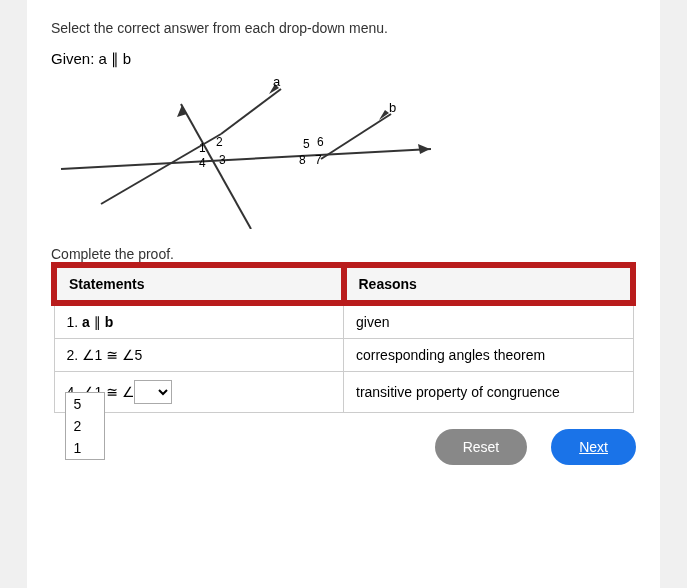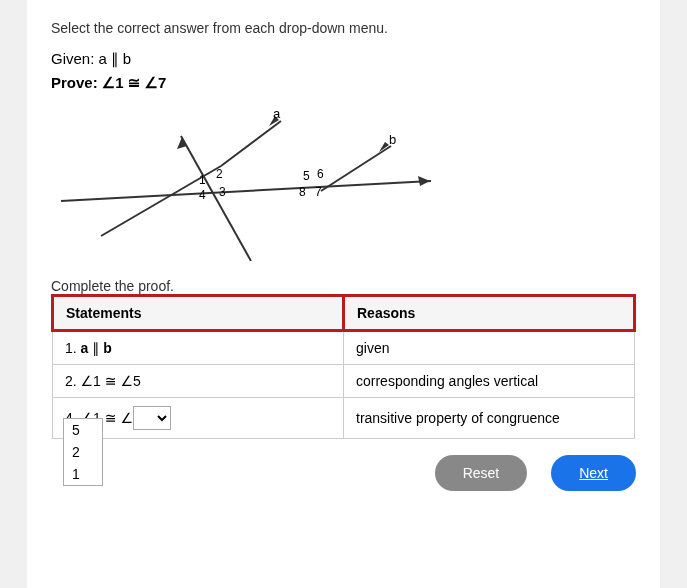--- a/index.html
+++ b/index.html
@@ -45,21 +45,21 @@
       margin-bottom: 0;
     }
     table {
       width: 100%;
       border-collapse: collapse;
       font-size: 14px;
       margin-bottom: 16px;
     }
     table th {
       background: #f5f5f5;
-      border: 3px solid #b91c1c;
+      border: 6px solid #b91c1c;
       padding: 8px 12px;
       text-align: left;
       font-weight: bold;
       margin-left: 40px;
     }
     table td {
       border: 1px solid #ccc;
       padding: 8px 12px;
       vertical-align: middle;
     }
@@ -117,24 +117,20 @@
 <body>
 
 <div class="card">
   <div class="instruction">Select the correct answer from each drop-down menu.</div>
 
   <div class="given-line">
     <span>Given:</span>
     <span> a <span class="parallel-sym"></span> b</span>
   </div>
 
-  <div class="prove-line">
-    <span>Prove:</span>
-    <span> ∠1 ≅ ∠7</span>
-  </div>
 
   <div class="diagram-area">
     <svg width="380" height="155" viewBox="0 0 380 155">
 
       <line x1="170" y1="60" x2="230" y2="15" stroke="#333" stroke-width="2"></line>
       <line x1="170" y1="60" x2="50" y2="130" stroke="#333" stroke-width="2"></line>
 
       <polygon points="228,14 218,20 224,10" fill="#333"></polygon>
 
       <text x="222" y="12" font-size="13" font-family="Arial">a</text>
@@ -174,21 +170,21 @@
         <th class="right-col">Reasons</th>
       </tr>
     </thead>
     <tbody>
       <tr>
         <td>1. <b>a</b> ∥ <b>b</b></td>
         <td>given</td>
       </tr>
       <tr>
         <td>2. ∠1 ≅ ∠5</td>
-        <td>corresponding angles vertical</td>
+        <td>corresponding angles theorem</td>
       </tr>
       <tr style="position:relative;">
         <td style="position:relative;">
           4. ∠1 ≅ ∠<select>
             <option value=""></option>
             <option value="1">1</option>
             <option value="2">2</option>
             <option value="3">3</option>
             <option value="4">4</option>
             <option value="5">5</option>

